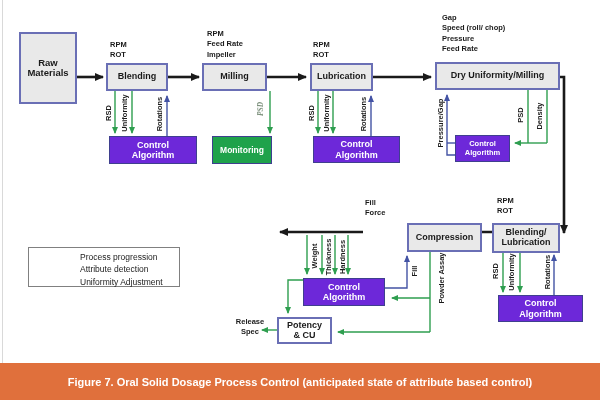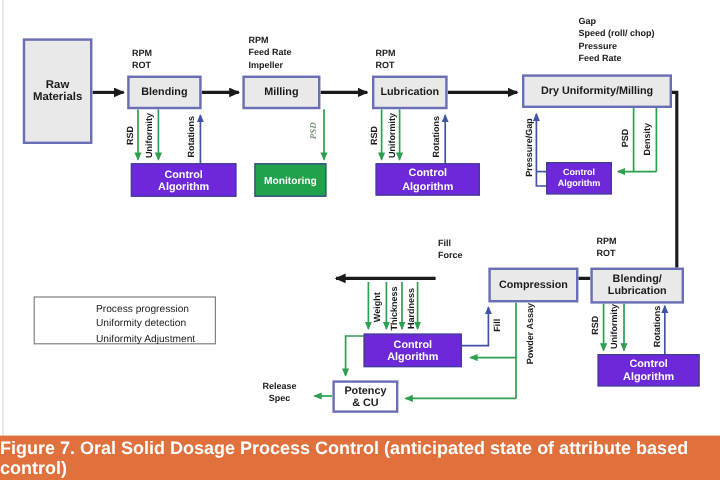--- a/index.html
+++ b/index.html
@@ -30,21 +30,21 @@
   
   .legendbox{position:absolute;left:28px;top:247px;width:152px;height:40px;
              border:1.5px solid #808080;box-sizing:border-box;background:#fff;}
   .legend-label{position:absolute;font-size:8.5px;color:#222;line-height:10px;}
   
   .slabel{position:absolute;font-weight:bold;color:#1a1a1a;font-size:7.5px;line-height:9.5px;
           text-align:center;white-space:pre-line;}
   
   .caption-bar{position:absolute;left:0;top:363px;width:600px;height:37px;background:#e0703c;
                display:flex;align-items:center;justify-content:center;}
-  .caption-text{color:#ffffff;font-weight:bold;font-size:15px;}
+  .caption-text{color:#ffffff;font-weight:bold;font-size:11px;}
   .edge-line{position:absolute;left:2px;top:0;width:1px;height:363px;background:#d9d9d9;}
   svg{position:absolute;left:0;top:0;}
 </style>
 </head>
 <body>
 
 <div id="stage">
 
   <div class="edge-line"></div>
 
@@ -99,27 +99,27 @@
       <path d="M167 136 V96" marker-end="url(#mk-blue)"></path>
       <path d="M371 136 V96" marker-end="url(#mk-blue)"></path>
       <path d="M455 143 H447"></path>
       <path d="M455 155 H447 V95" marker-end="url(#mk-blue)"></path>
       <path d="M385 288 H407 V256" marker-end="url(#mk-blue)"></path>
       <path d="M554 295 V255" marker-end="url(#mk-blue)"></path>
       <path d="M36 281 H70" marker-end="url(#mk-blue)"></path>
     </g>
   </svg>
 
-  <div class="pbox pre" style="left:19px;top:32px;width:58px;height:88px;font-size:9.5px;">Raw
+  <div class="pbox pre" style="left:19px;top:32px;width:58px;height:72px;font-size:9.5px;">Raw
 Materials</div>
   <div class="pbox" style="left:202px;top:63px;width:65px;height:28px;">Milling</div>
   <div class="pbox" style="left:106px;top:63px;width:62px;height:28px;">Blending</div>
   <div class="pbox" style="left:310px;top:63px;width:63px;height:28px;">Lubrication</div>
   <div class="pbox" style="left:435px;top:62px;width:125px;height:28px;">Dry Uniformity/Milling</div>
-  <div class="pbox pre" style="left:492px;top:223px;width:78px;height:30px;">Blending/
+  <div class="pbox pre" style="left:492px;top:223px;width:68px;height:30px;">Blending/
 Lubrication</div>
   <div class="pbox" style="left:363px;top:223px;width:75px;height:29px;margin-left:44px;">Compression</div>
   <div class="pbox pre white" style="left:277px;top:317px;width:55px;height:27px;">Potency
 &amp; CU</div>
 
   <div class="cbox pre" style="left:109px;top:136px;width:88px;height:28px;">Control
 Algorithm</div>
   <div class="mbox" style="left:212px;top:136px;width:60px;height:28px;">Monitoring</div>
   <div class="cbox pre" style="left:313px;top:136px;width:87px;height:27px;">Control
 Algorithm</div>
@@ -130,21 +130,21 @@
   <div class="cbox pre" style="left:498px;top:295px;width:85px;height:27px;">Control
 Algorithm</div>
 
   <div class="params" style="left:110px;top:40px;">RPM
 ROT</div>
   <div class="params" style="left:207px;top:29px;">RPM
 Feed Rate
 Impeller</div>
   <div class="params" style="left:313px;top:40px;">RPM
 ROT</div>
-  <div class="params" style="left:442px;top:13px;margin-left:40px;">Gap
+  <div class="params" style="left:442px;top:13px;">Gap
 Speed (roll/ chop)
 Pressure
 Feed Rate</div>
   <div class="params" style="left:497px;top:196px;">RPM
 ROT</div>
   <div class="params" style="left:365px;top:198px;">Fill
 Force</div>
 
   <div class="vlabel" style="left:58px;top:106px;">RSD</div>
   <div class="vlabel" style="left:74px;top:106px;">Uniformity</div>
@@ -158,25 +158,25 @@
   <div class="vlabel" style="left:489px;top:109px;">Density</div>
   <div class="vlabel" style="left:264px;top:249px;">Weight</div>
   <div class="vlabel" style="left:278px;top:250px;">Thickness</div>
   <div class="vlabel" style="left:292px;top:250px;">Hardness</div>
   <div class="vlabel" style="left:364px;top:264px;">Fill</div>
   <div class="vlabel" style="left:391px;top:271px;">Powder Assay</div>
   <div class="vlabel" style="left:445px;top:264px;">RSD</div>
   <div class="vlabel" style="left:461px;top:265px;">Uniformity</div>
   <div class="vlabel" style="left:497px;top:265px;">Rotations</div>
 
-  <div class="slabel" style="left:212px;top:317px;width:42px;">Release
+  <div class="slabel" style="left:229px;top:317px;width:42px;">Release
 Spec</div>
 
   <div class="legendbox"></div>
   <div class="legend-label" style="left:80px;top:251.5px;">Process progression</div>
-  <div class="legend-label" style="left:80px;top:264px;">Uniformity detection</div>
+  <div class="legend-label" style="left:80px;top:264px;">Attribute detection</div>
   <div class="legend-label" style="left:80px;top:276.5px;">Uniformity Adjustment</div>
 
   <div class="caption-bar">
     <div class="caption-text">Figure 7. Oral Solid Dosage Process Control (anticipated state of attribute based control)</div>
   </div>
 
 </div>
 
 </body></html>

